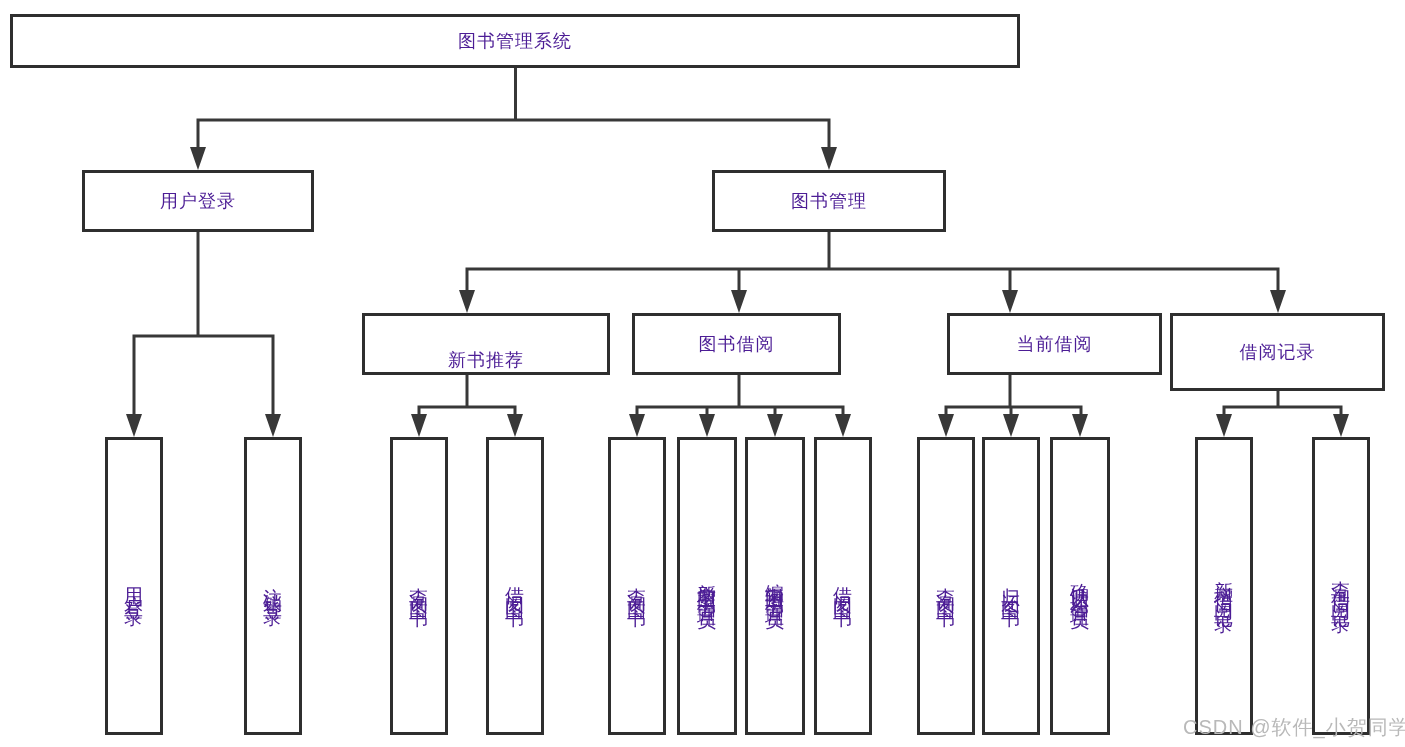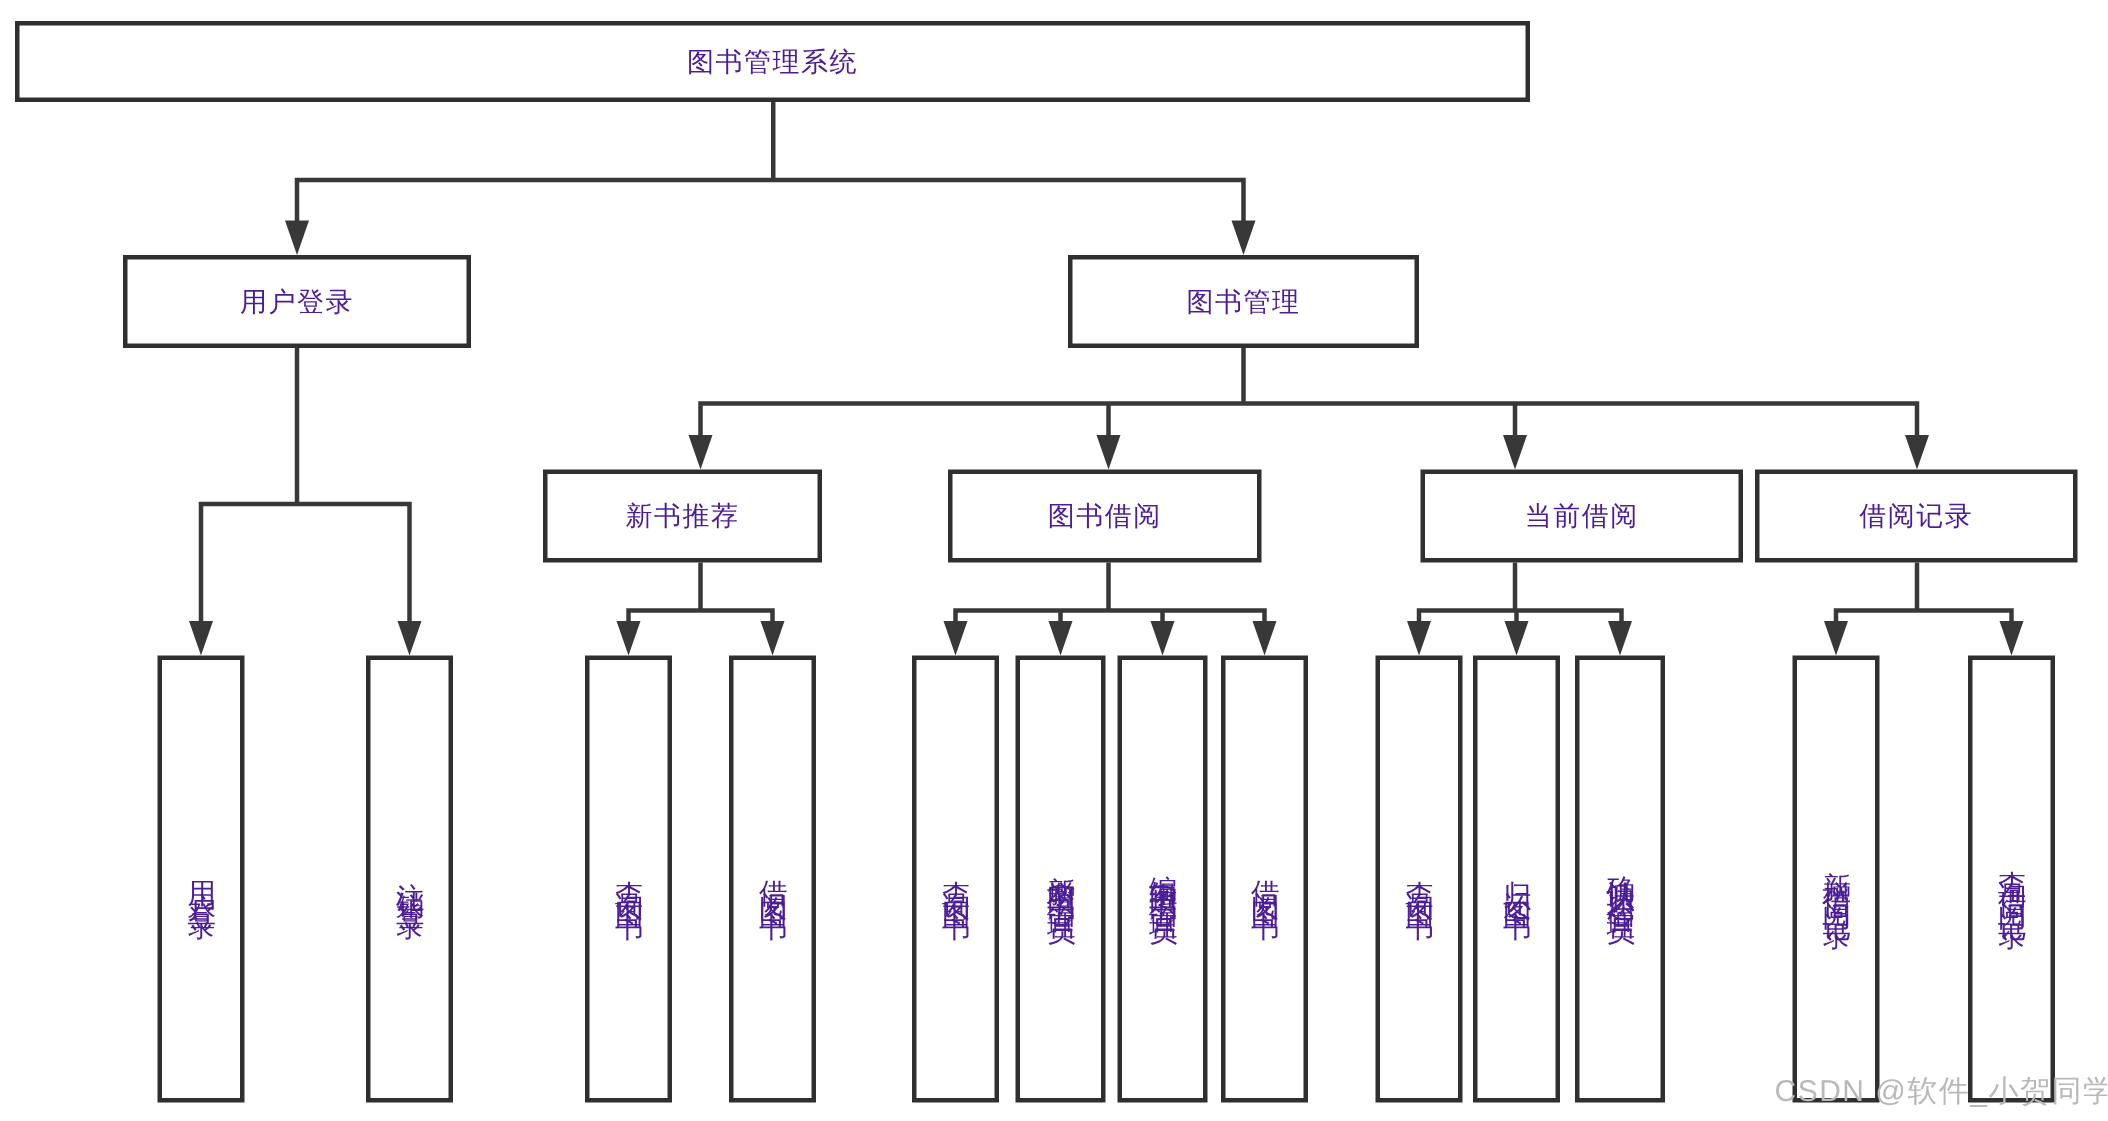--- a/index.html
+++ b/index.html
@@ -86,30 +86,30 @@
     <span>图书管理系统</span>
   </div>
 
   <div class="node h-node" style="left:82px;top:170px;width:232px;height:62px;">
     <span>用户登录</span>
   </div>
   <div class="node h-node" style="left:712px;top:170px;width:234px;height:62px;">
     <span>图书管理</span>
   </div>
 
-  <div class="node h-node" style="left:362px;top:313px;width:186px;height:62px;">
+  <div class="node h-node" style="left:362px;top:313px;width:248px;height:62px;align-items:flex-end;">
     <span>新书推荐</span>
   </div>
   <div class="node h-node" style="left:632px;top:313px;width:209px;height:62px;">
     <span>图书借阅</span>
   </div>
   <div class="node h-node" style="left:903px;top:313px;width:215px;height:62px;margin-left:44px;">
     <span>当前借阅</span>
   </div>
-  <div class="node h-node" style="left:1170px;top:313px;width:215px;height:62px;">
+  <div class="node h-node" style="left:1170px;top:313px;width:215px;height:78px;">
     <span>借阅记录</span>
   </div>
 
   <div class="node v-node" style="left:105px;top:437px;width:58px;height:298px;">
     <span>用户登录</span>
   </div>
   <div class="node v-node" style="left:244px;top:437px;width:58px;height:298px;">
     <span>注销登录</span>
   </div>
 

